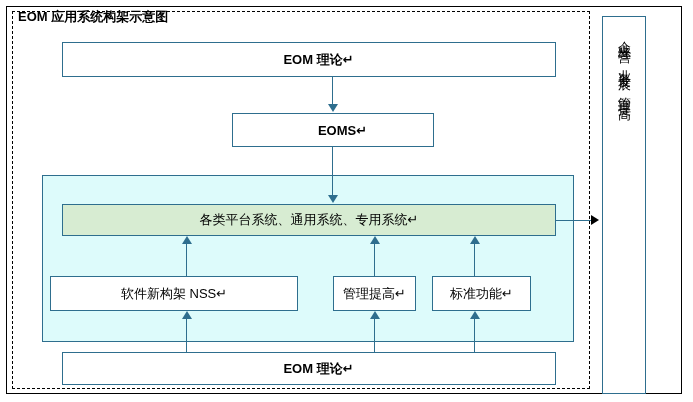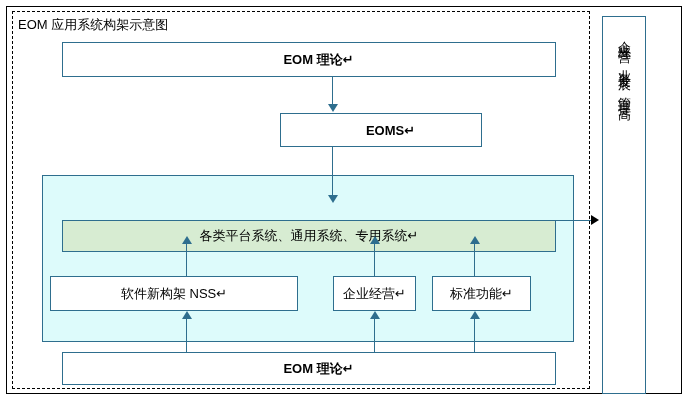--- a/index.html
+++ b/index.html
@@ -36,23 +36,23 @@
     top: 11px;
     width: 578px;
     height: 378px;
     border: 1px dashed #000000;
     box-sizing: border-box;
   }
 
   .diagram-title {
     position: absolute;
     left: 18px;
-    top: 16px;
+    top: 8px;
     font-size: 13px;
-    font-weight: normal;
+    font-weight: bold;
     color: #000000;
     white-space: nowrap;
   }
 
   
   .box {
     position: absolute;
     box-sizing: border-box;
     border: 1px solid #2e6e8e;
     background: #ffffff;
@@ -72,38 +72,37 @@
     left: 62px;
     top: 42px;
     width: 494px;
     height: 35px;
   }
   .box-eoms {
     left: 232px;
     top: 113px;
     width: 202px;
     height: 34px;
-    margin-left: 48px;
   }
 
   
   .cyan-container {
     position: absolute;
     left: 42px;
     top: 175px;
     width: 532px;
     height: 167px;
     box-sizing: border-box;
     border: 1px solid #2e6e8e;
     background: #ddfbfb;
   }
 
   .box-platform {
     left: 62px;
-    top: 220px;
+    top: 204px;
     width: 494px;
     height: 32px;
     background: #d7ecd2;
     border: 1px solid #2e6e8e;
   }
 
   .box-nss {
     left: 50px;
     top: 276px;
     width: 248px;
@@ -210,21 +209,21 @@
 
   <div class="arrow-line-v" style="left:332px; top:147px; height:49px;"></div>
   <div class="arrow-head-down" style="left:328px; top:195px;"></div>
 
   <div class="box box-platform">各类平台系统、通用系统、专用系统↵</div>
 
   <div class="arrow-line-h" style="left:556px; top:220px; width:36px;"></div>
   <div class="arrow-head-right" style="left:591px; top:215px;"></div>
 
   <div class="box box-nss">软件新构架 NSS↵</div>
-  <div class="box box-std-info">企业经营↵</div>
+  <div class="box box-std-info">管理提高↵</div>
   <div class="box box-std-func">标准功能↵</div>
 
   <div class="arrow-line-v" style="left:186px; top:244px; height:32px;"></div>
   <div class="arrow-head-up" style="left:182px; top:236px;"></div>
 
   <div class="arrow-line-v" style="left:374px; top:244px; height:32px;"></div>
   <div class="arrow-head-up" style="left:370px; top:236px;"></div>
 
   <div class="arrow-line-v" style="left:474px; top:244px; height:32px;"></div>
   <div class="arrow-head-up" style="left:470px; top:236px;"></div>

